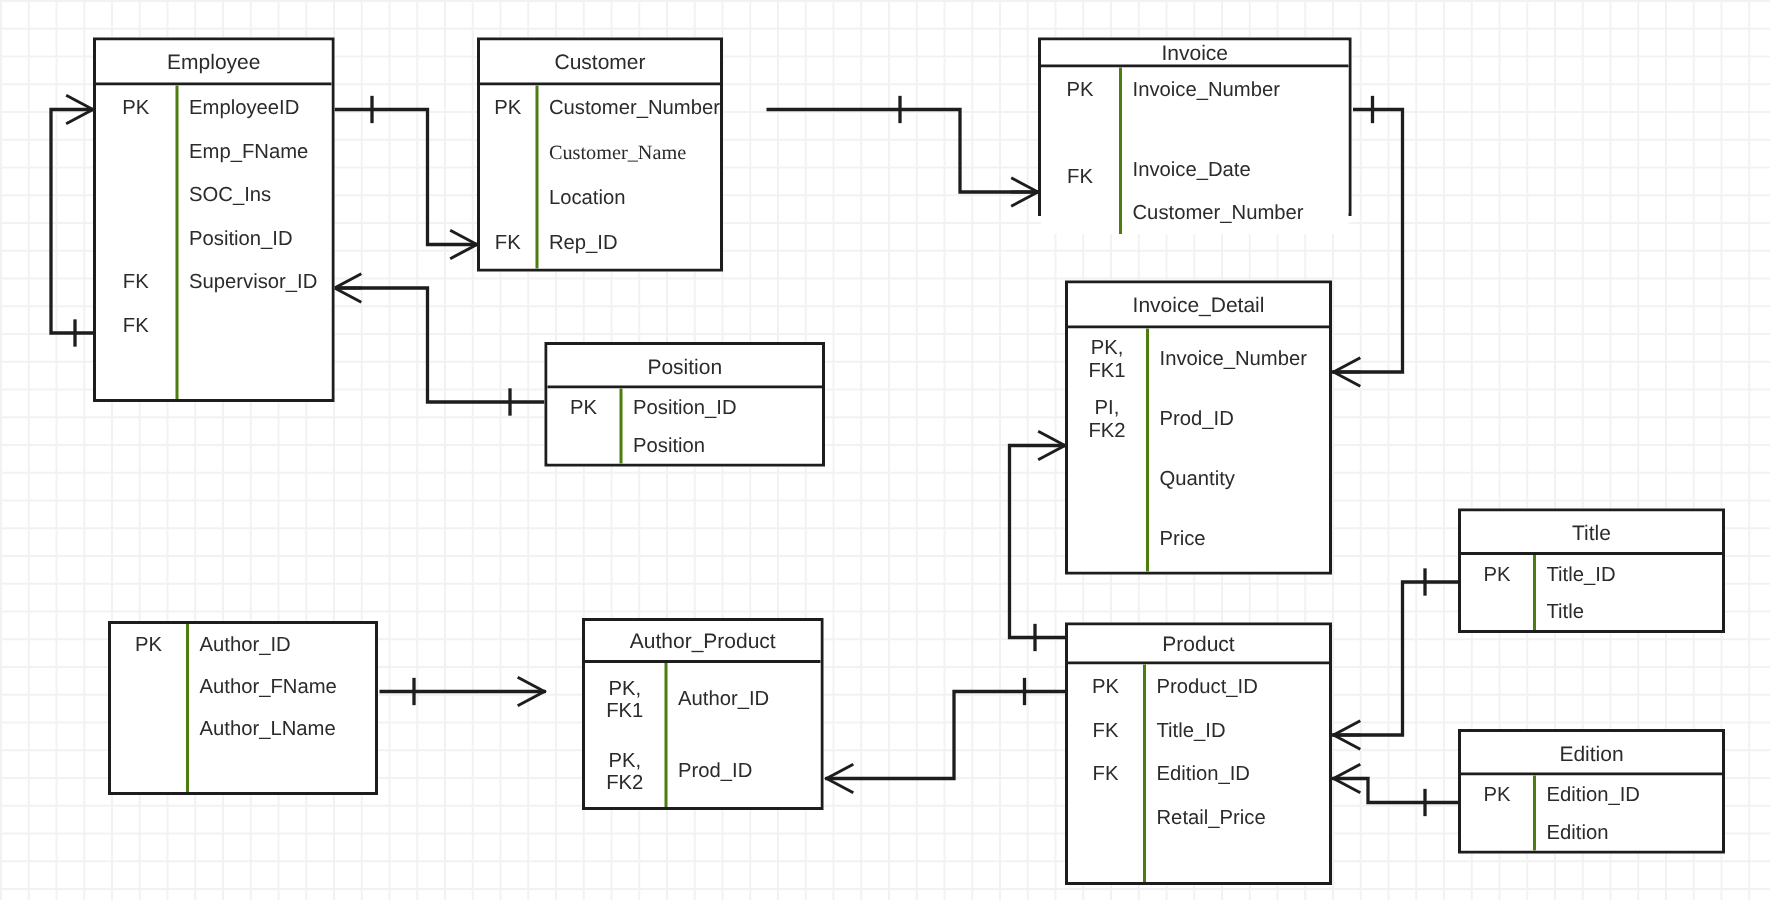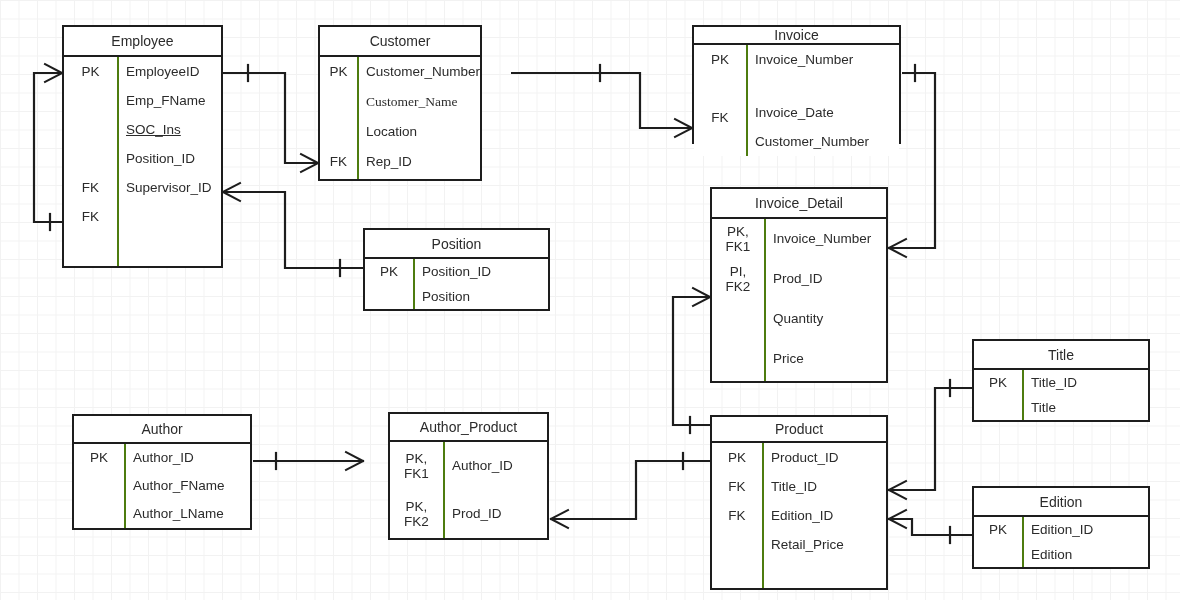--- a/index.html
+++ b/index.html
@@ -190,21 +190,21 @@
           <div class="keycell" style="height: 29px;"></div>
           <div class="keycell" style="height: 29px;"></div>
           <div class="keycell" style="height: 29px;"></div>
           <div class="keycell" style="height: 29px;">FK</div>
           <div class="keycell" style="height: 29px;">FK</div>
           <div class="keycell" style="height: 29px;"></div>
         </div>
         <div class="attrcol">
           <div class="attrcell" style="height: 29px;">EmployeeID</div>
           <div class="attrcell" style="height: 29px;">Emp_FName</div>
-          <div class="attrcell" style="height: 29px; text-decoration: underline;">SOC_Ins</div>
+          <div class="attrcell" style="height: 29px;">SOC_Ins</div>
           <div class="attrcell" style="height: 29px;">Position_ID</div>
           <div class="attrcell" style="height: 29px;">Supervisor_ID</div>
         </div>
       </div>
     </div>
     <div class="entity" style="left: 318px; top: 25px; width: 164px; height: 156px;">
       <div class="ent-title">Customer</div>
       <div class="ent-body">
         <div class="keycol" style="width: 52px;">
           <div class="keycell" style="height: 30px;">PK</div>
@@ -274,21 +274,20 @@
           <div class="keycell" style="height: 25px;">PK</div>
           <div class="keycell" style="height: 25px;"></div>
         </div>
         <div class="attrcol">
           <div class="attrcell" style="height: 25px;">Title_ID</div>
           <div class="attrcell" style="height: 25px;">Title</div>
         </div>
       </div>
     </div>
     <div class="entity" style="left: 72px; top: 414px; width: 180px; height: 116px;">
-      <div class="ent-title">Author</div>
       <div class="ent-body">
         <div class="keycol" style="width: 52px;">
           <div class="keycell" style="height: 28px;">PK</div>
           <div class="keycell" style="height: 28px;"></div>
           <div class="keycell" style="height: 28px;"></div>
         </div>
         <div class="attrcol">
           <div class="attrcell" style="height: 28px;">Author_ID</div>
           <div class="attrcell" style="height: 28px;">Author_FName</div>
           <div class="attrcell" style="height: 28px;">Author_LName</div>

